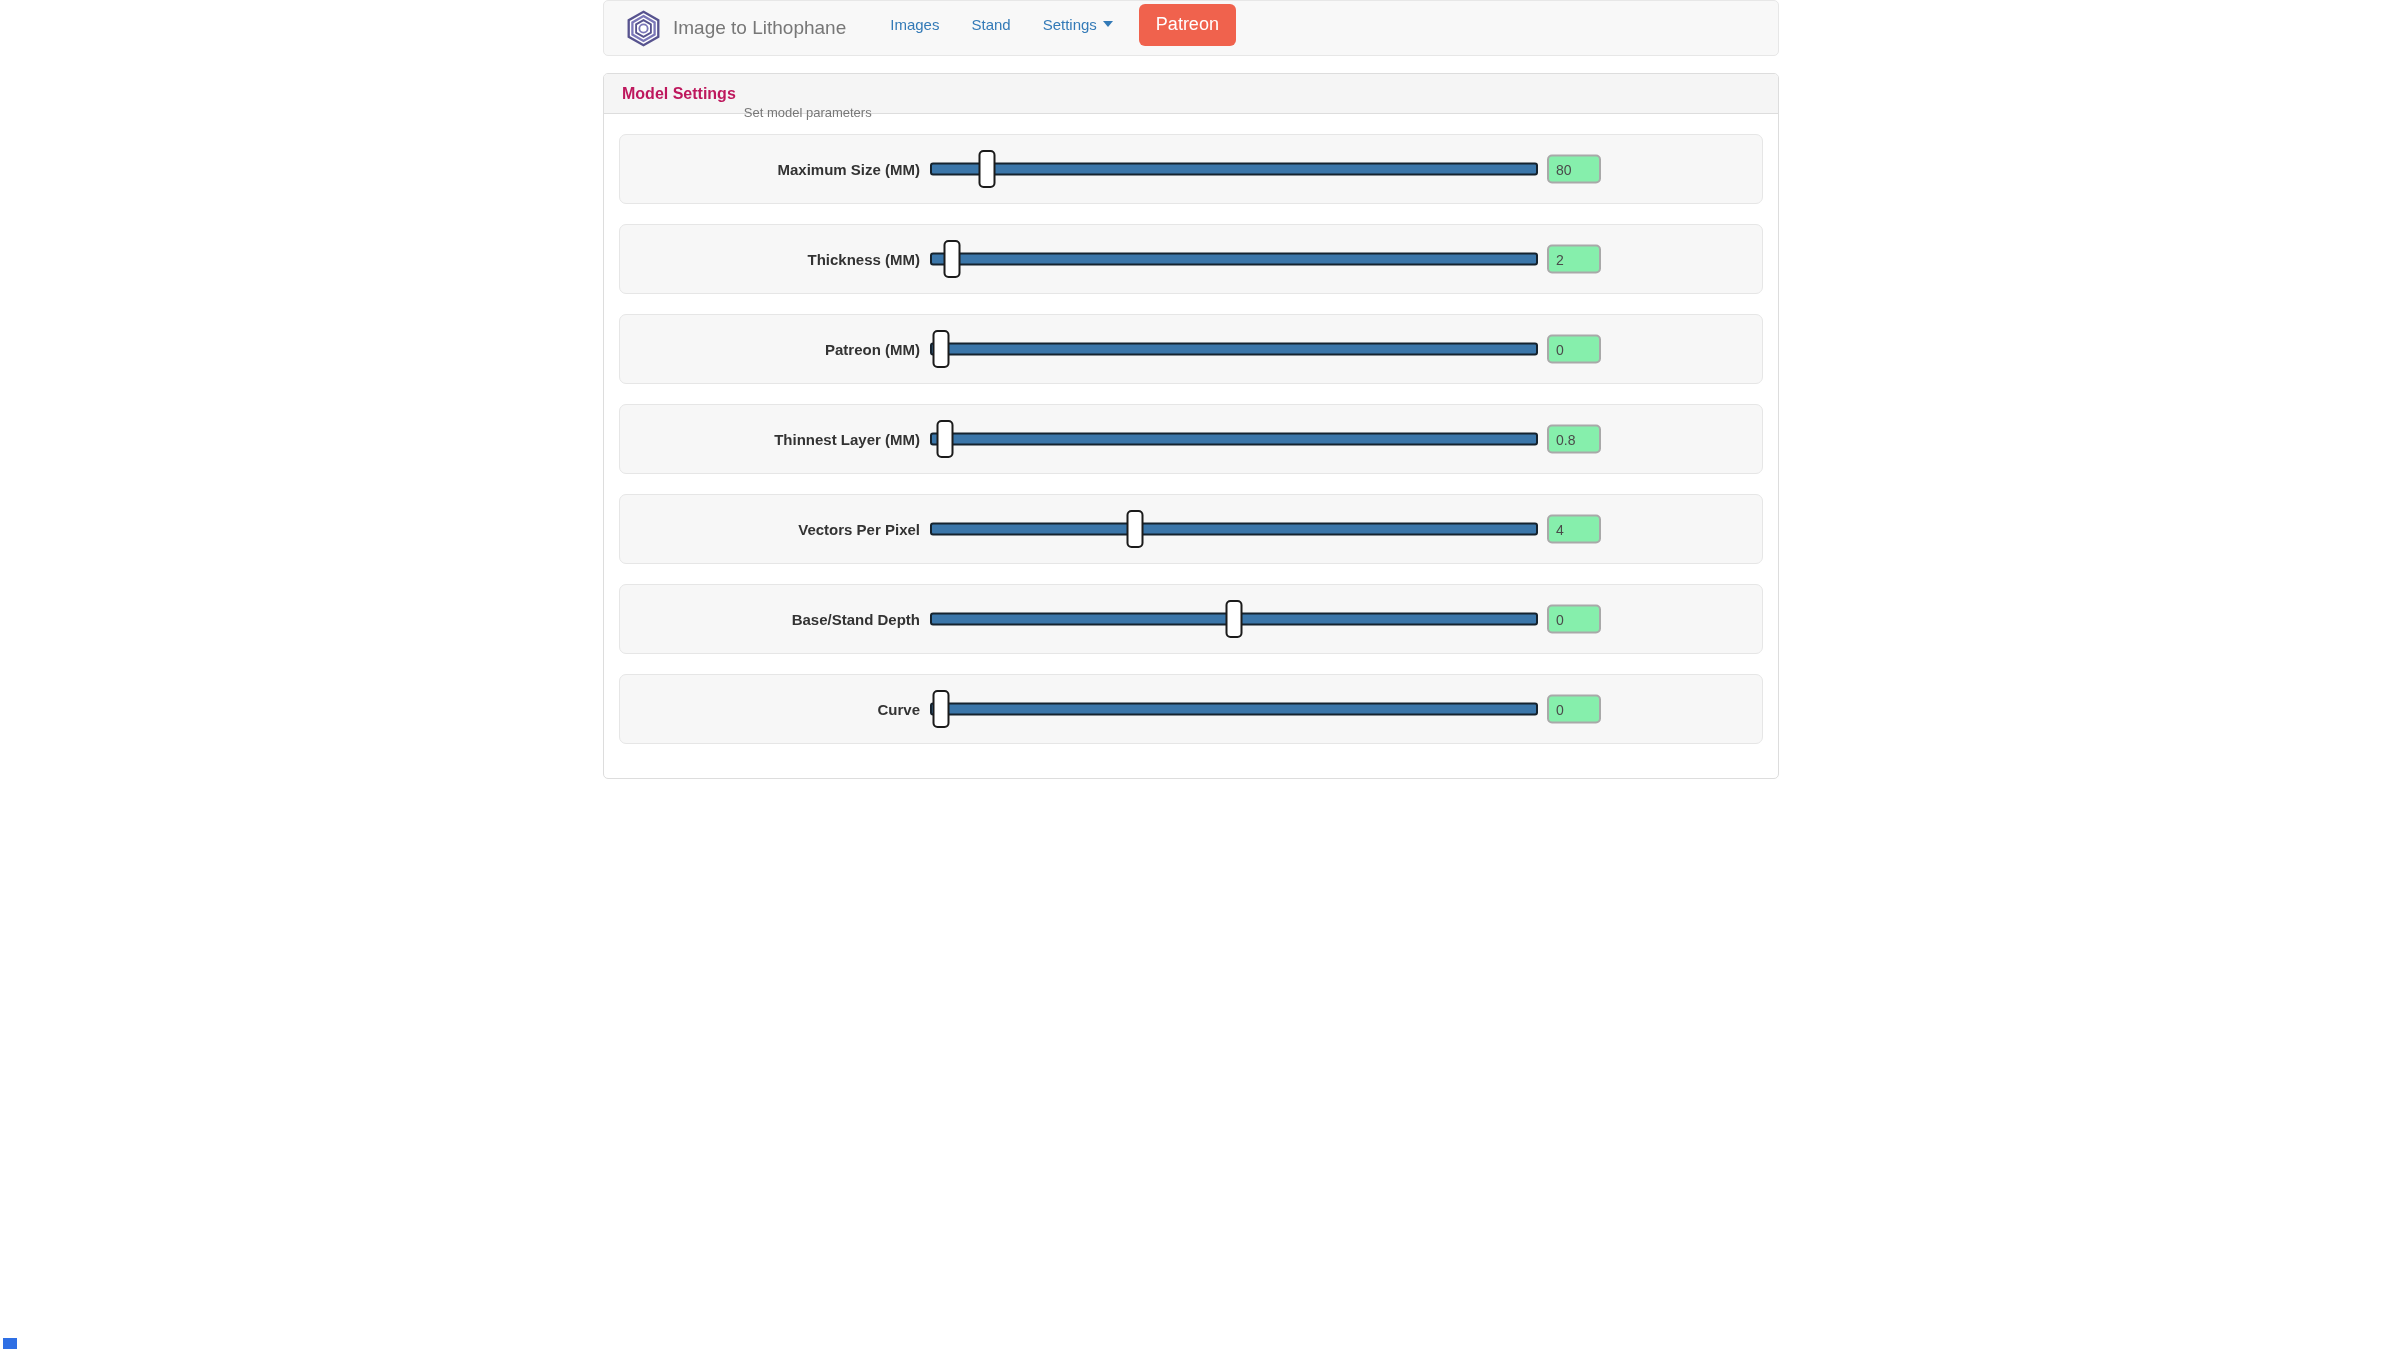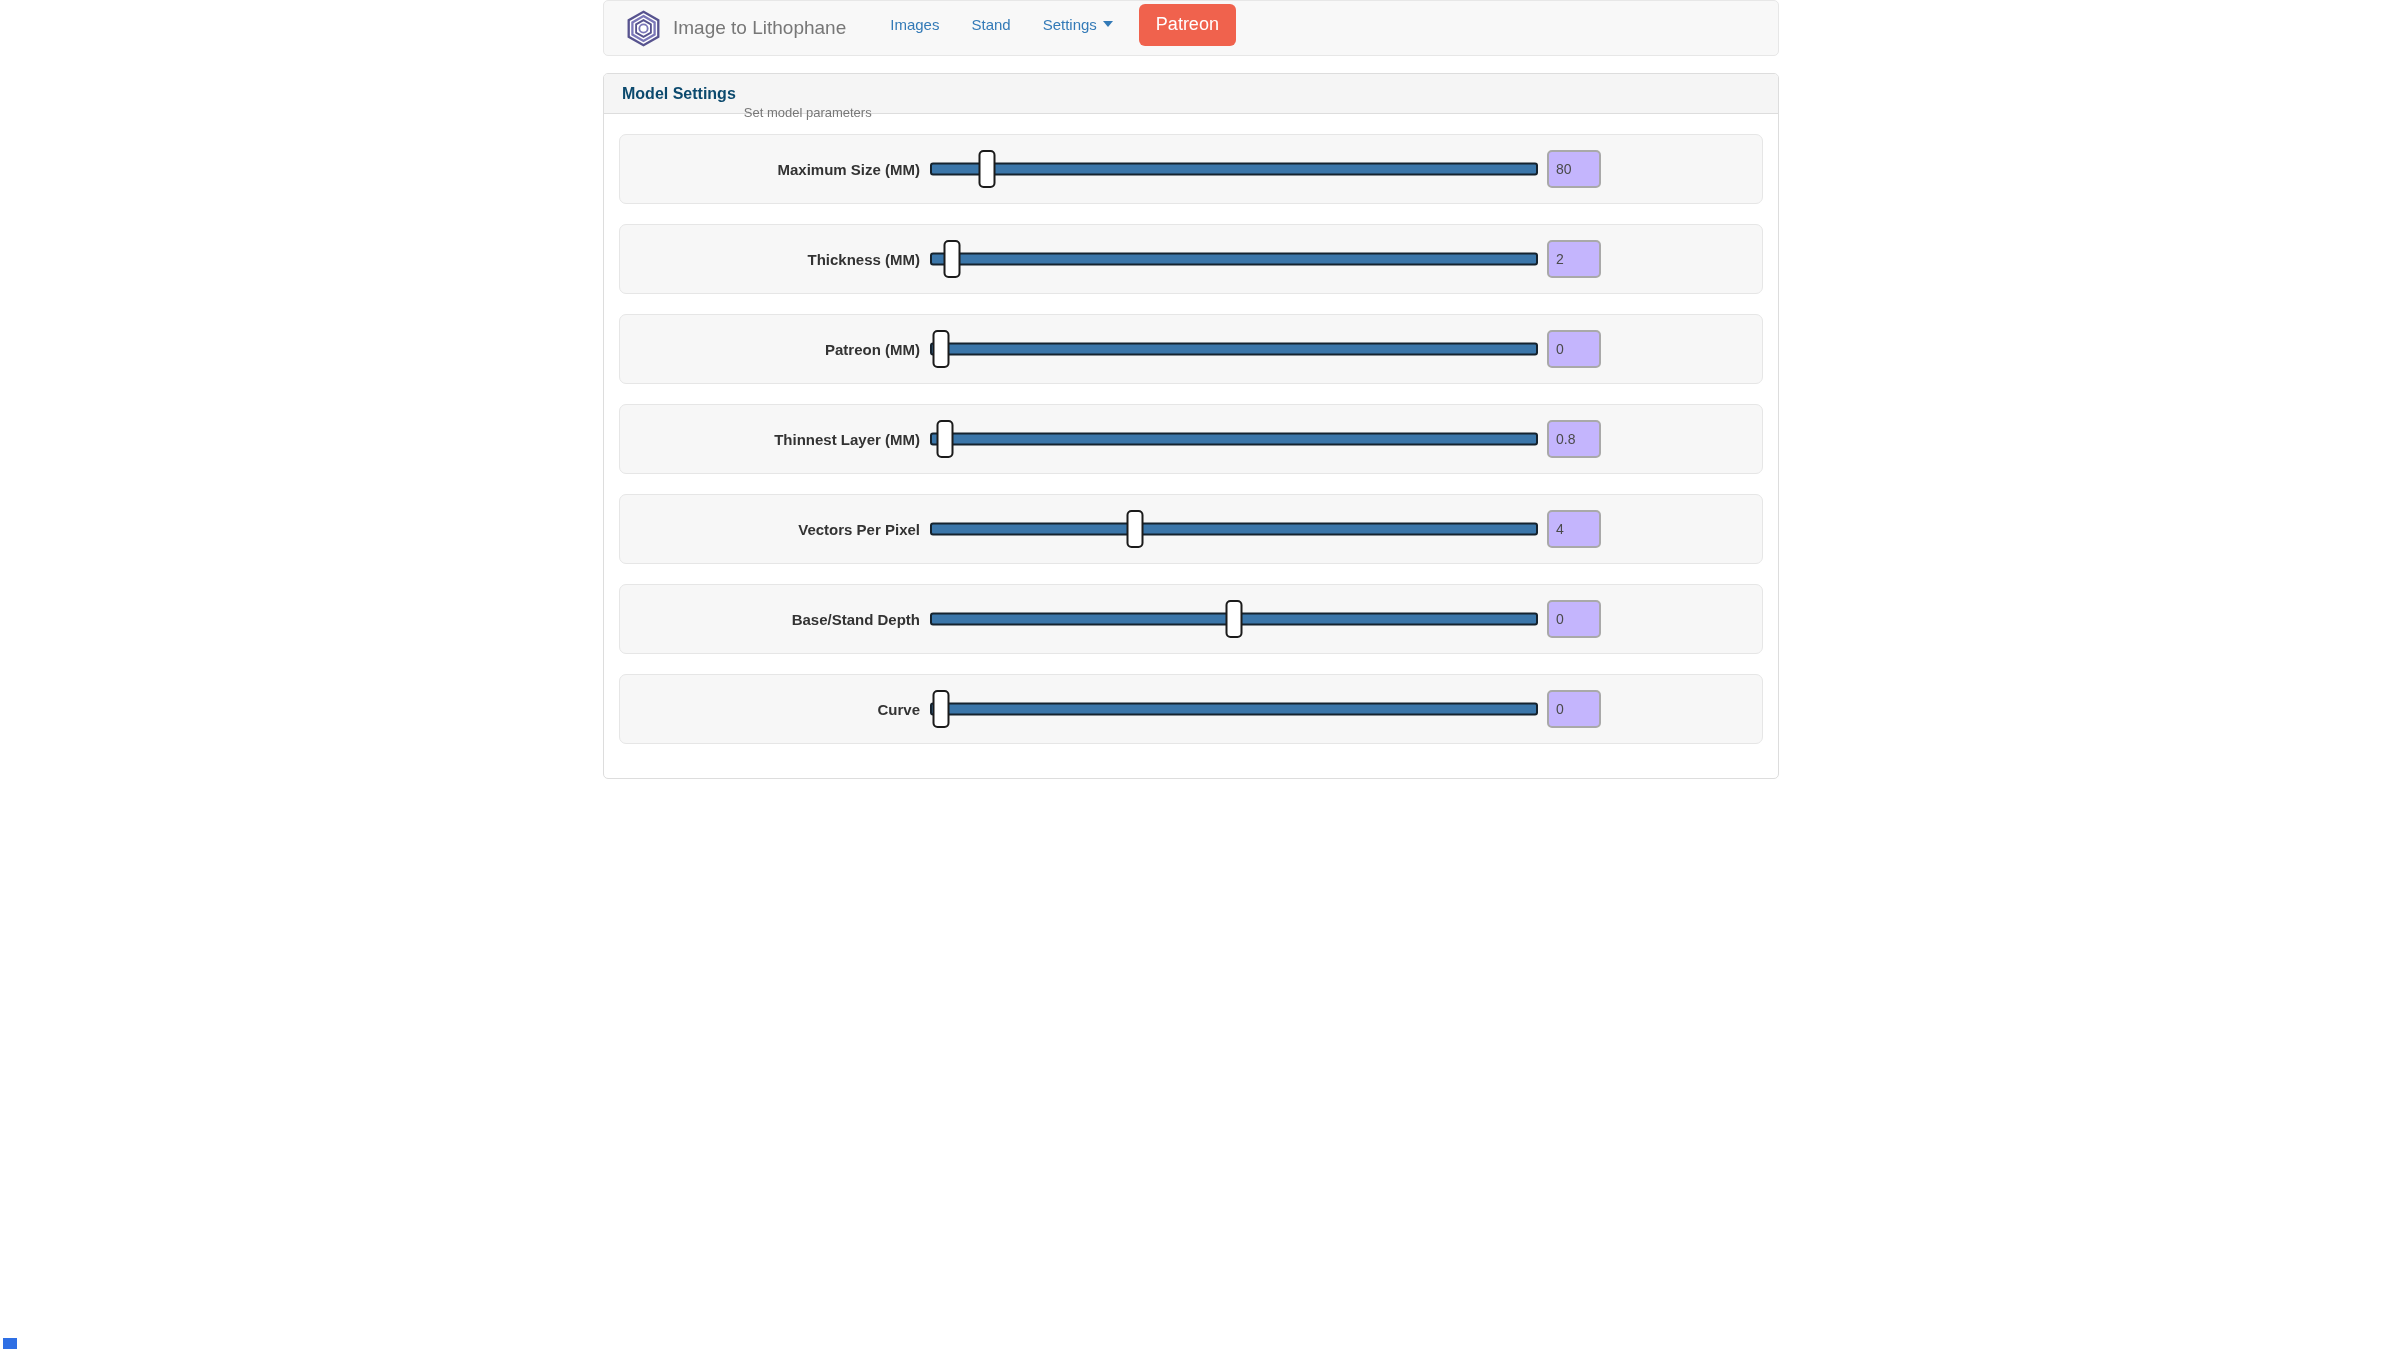--- a/index.html
+++ b/index.html
@@ -36,21 +36,21 @@
 
   
   .panel{
     position:absolute;left:603px;top:73px;width:1176px;height:706px;
     box-sizing:border-box;background:#fff;border:1px solid #ddd;border-radius:5px;
   }
   .panel-heading{
     height:40px;box-sizing:border-box;background:#f5f5f5;border-bottom:1px solid #ddd;
     border-radius:4px 4px 0 0;display:flex;align-items:center;padding-left:18px;
   }
-  .panel-title{font-size:16px;font-weight:bold;color:#0c4a6e;}
+  .panel-title{font-size:16px;font-weight:bold;color:#be185d;}
   .panel-subtitle{font-size:13px;color:#777;margin-left:8px;position:relative;top:1px;margin-top:35px;}
   .panel-body{padding:20px 15px 15px 15px;}
 
   
   .row-well{
     position:relative;height:70px;margin-bottom:20px;
     box-sizing:border-box;background:#f7f7f7;border:1px solid #e6e6e6;border-radius:7px;
   }
   .row-well:last-child{margin-bottom:0;}
   .row-label{
@@ -66,22 +66,22 @@
     width:100%;height:13px;box-sizing:border-box;
     background:#3b76a9;border:2px solid #15232e;border-radius:3px;
   }
   .slider-thumb{
     position:absolute;top:50%;transform:translate(-50%,-50%);
     width:17px;height:38px;box-sizing:border-box;
     background:#ffffff;border:2px solid #1b1b1b;border-radius:5px;cursor:grab;
   }
   .row-input{
     position:absolute;left:927px;top:50%;transform:translateY(-50%);
-    width:54px;height:38px;box-sizing:border-box;
-    border:2px solid #a9a9a9;border-radius:5px;background:#c4b5fd;
+    width:54px;height:29px;box-sizing:border-box;
+    border:2px solid #a9a9a9;border-radius:5px;background:#86efac;
     font-family:inherit;font-size:14px;color:#4a4a4a;padding:0 4px 0 7px;outline:none;
   }
 
   
   .corner-square{
     position:absolute;left:3px;top:1338px;width:14px;height:11px;background:#2f6fe4;
   }
 </style>
 </head>
 <body>

